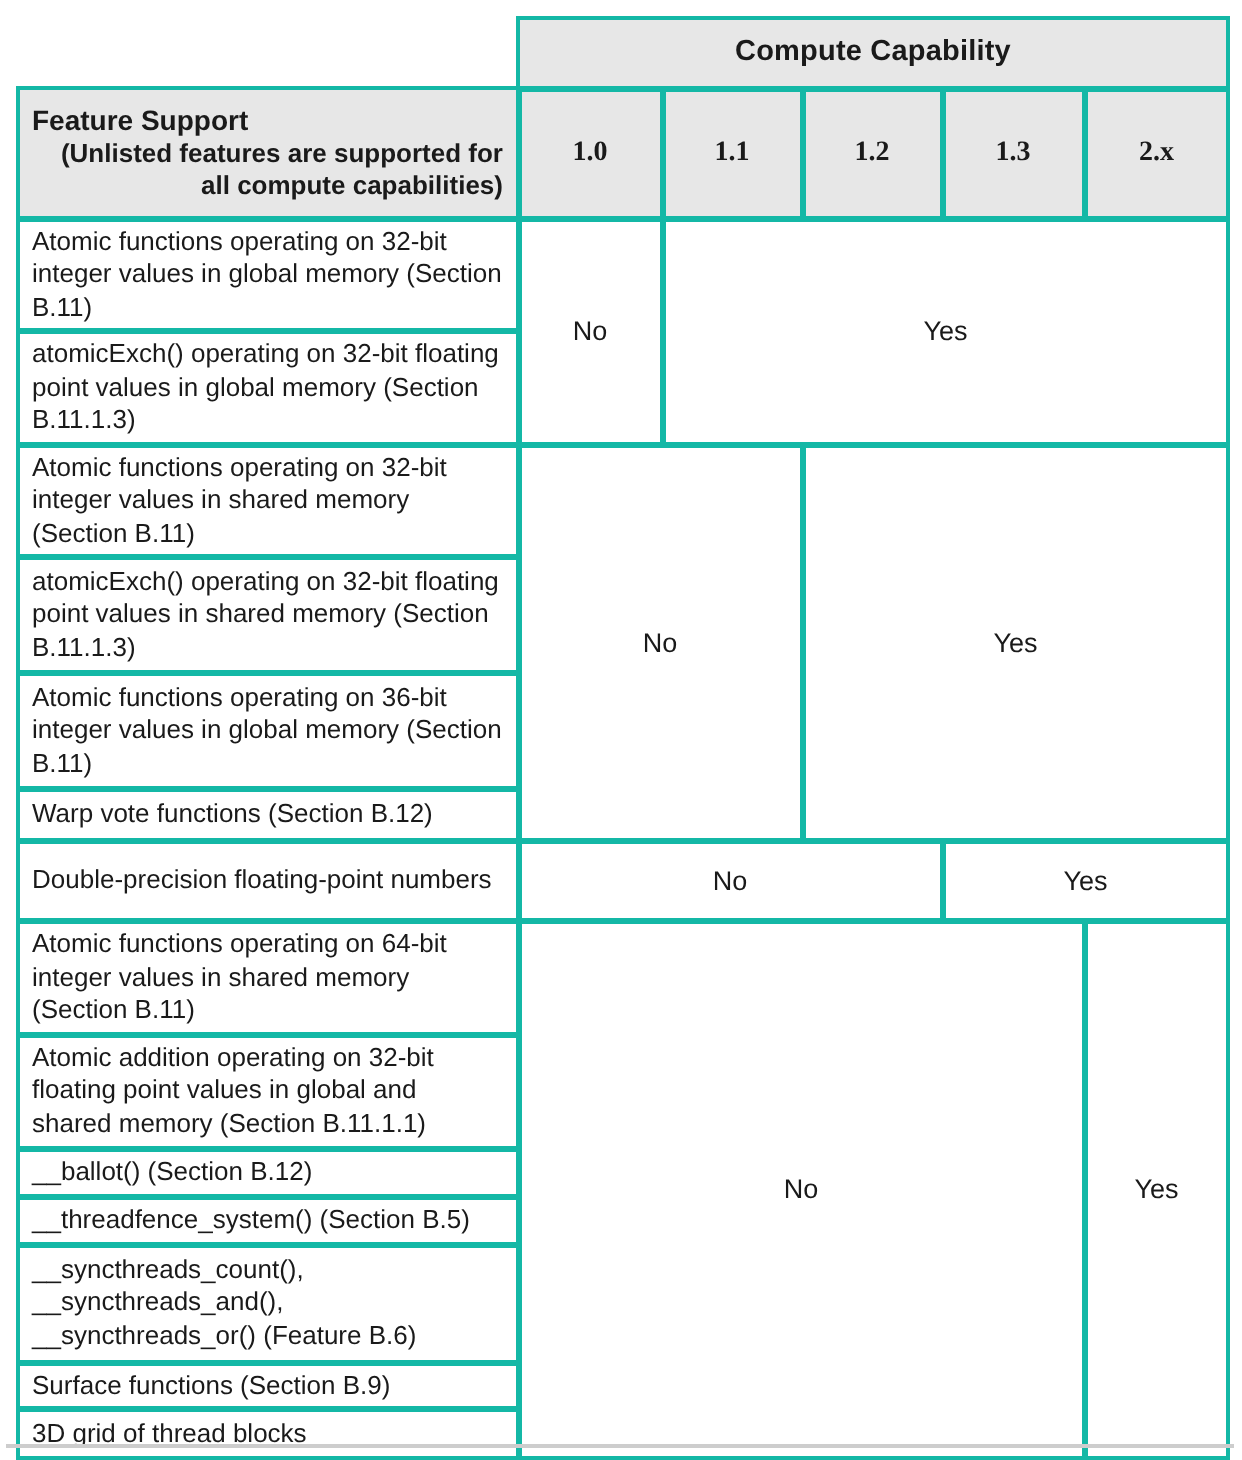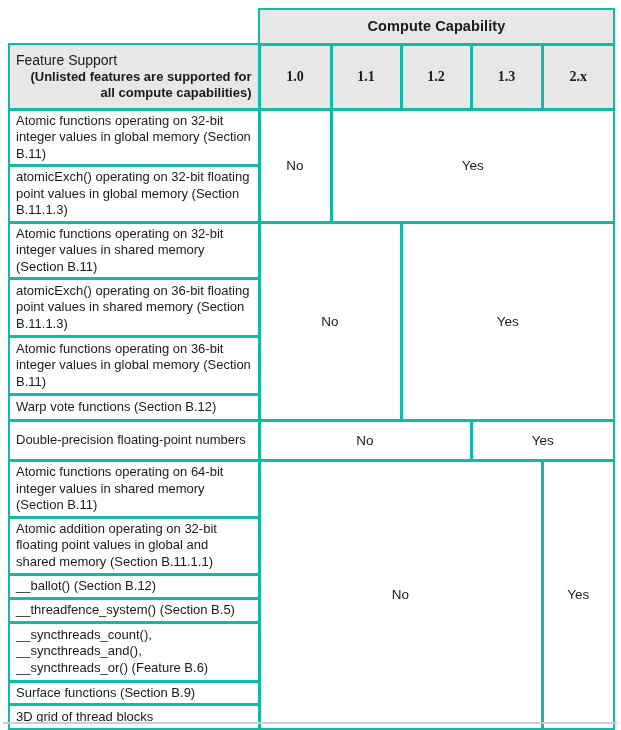--- a/index.html
+++ b/index.html
@@ -57,21 +57,21 @@
     text-align: center;
     letter-spacing: 0.1px;
   }
   td.fs-hdr {
     background: #e7e7e7;
     text-align: left;
     vertical-align: middle;
     padding: 3px 7px;
   }
   td.fs-hdr .fs-title {
-    font-weight: normal;
+    font-weight: bold;
     font-size: 14px;
     line-height: 17px;
   }
   td.fs-hdr .fs-note {
     font-weight: bold;
     font-size: 13px;
     line-height: 16px;
     text-align: right;
   }
   td.feat {
@@ -138,21 +138,21 @@
     <tr style="height:55px">
       <td class="feat bl2 bb2">atomicExch() operating on 32-bit floating point values in global memory (Section B.11.1.3)</td>
     </tr>
 
     <tr style="height:56px">
       <td class="feat bl2">Atomic functions operating on 32-bit integer values in shared memory (Section B.11)</td>
       <td class="val bb2" rowspan="4" colspan="2">No</td>
       <td class="val bb2 br2" rowspan="4" colspan="3">Yes</td>
     </tr>
     <tr style="height:58px">
-      <td class="feat bl2">atomicExch() operating on 36-bit floating point values in shared memory (Section B.11.1.3)</td>
+      <td class="feat bl2">atomicExch() operating on 32-bit floating point values in shared memory (Section B.11.1.3)</td>
     </tr>
     <tr style="height:58px">
       <td class="feat bl2">Atomic functions operating on 36-bit integer values in global memory (Section B.11)</td>
     </tr>
     <tr style="height:26px">
       <td class="feat bl2 bb2">Warp vote functions (Section B.12)</td>
     </tr>
 
     <tr style="height:40px">
       <td class="feat bl2 bb2">Double-precision floating-point numbers</td>

